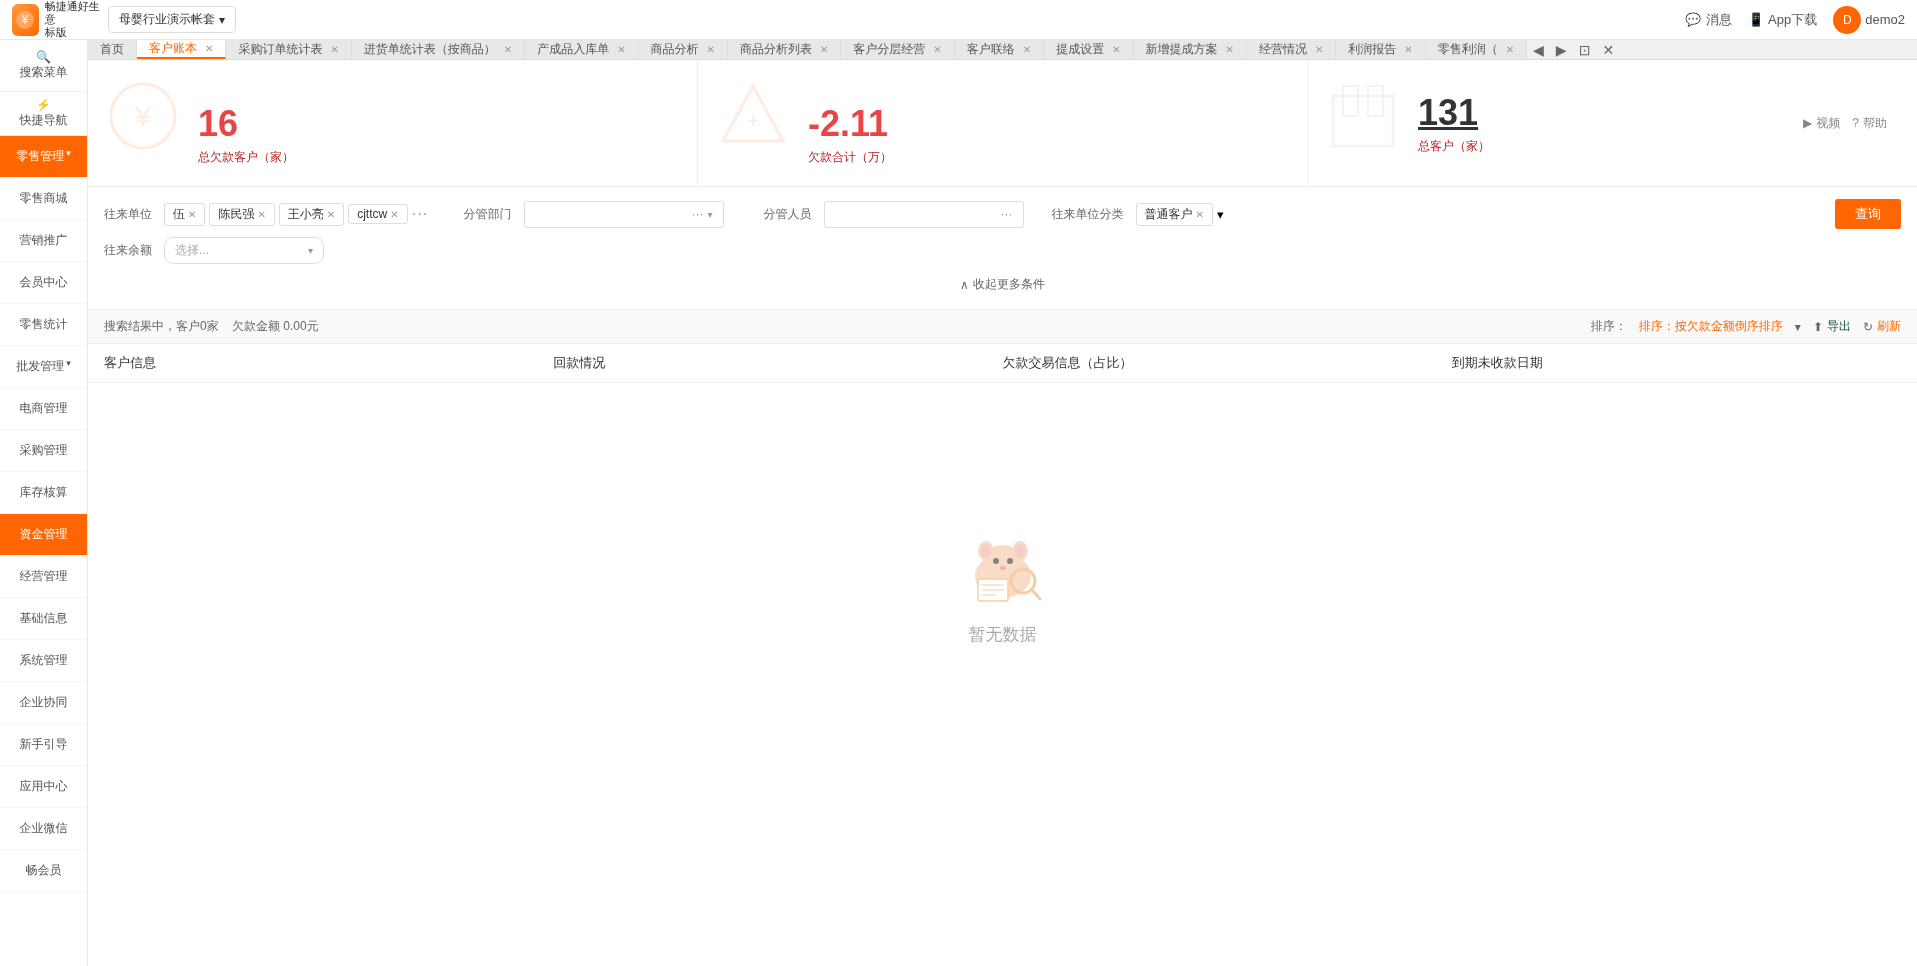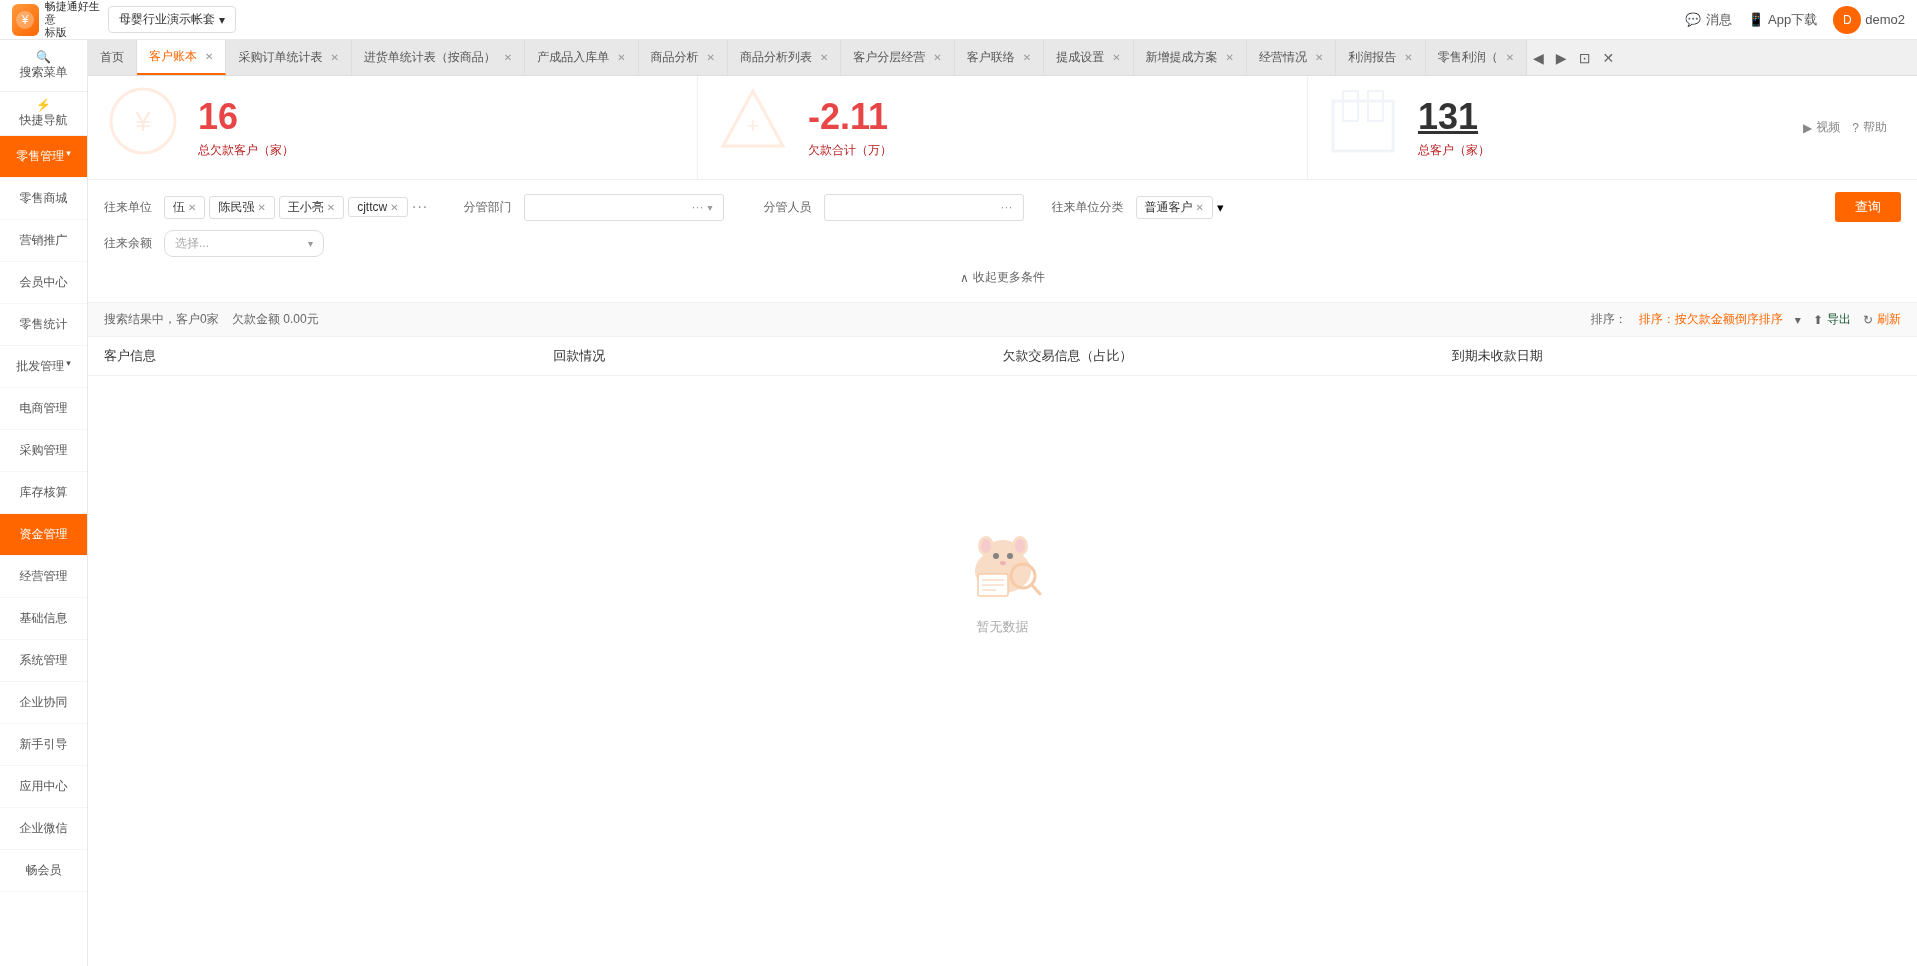--- a/index.html
+++ b/index.html
@@ -23,35 +23,35 @@
     .sidebar-search { padding: 10px 8px; border-bottom: 1px solid #f0f0f0; text-align: center; cursor: pointer; color: #555; font-size: 12px; }
     .sidebar-nav { padding: 6px 8px; text-align: center; cursor: pointer; color: #555; font-size: 12px; border-bottom: 1px solid #f0f0f0; }
     .sidebar-item { padding: 12px 4px; text-align: center; cursor: pointer; color: #555; font-size: 12px; border-bottom: 1px solid #f5f5f5; }
     .sidebar-item.active { background: #ff6600; color: white; }
     .sidebar-item-with-arrow { display: flex; justify-content: center; gap: 2px; }
 
     
     .content-area { flex: 1; display: flex; flex-direction: column; overflow: hidden; }
 
     
-    .tab-bar { background: #f0f0f0; display: flex; align-items: center; height: 36px; border-bottom: 1px solid #ddd; flex-shrink: 0; overflow: hidden; }
+    .tab-bar { background: #f0f0f0; display: flex; align-items: center; height: 20px; border-bottom: 1px solid #ddd; flex-shrink: 0; overflow: hidden; }
     .tab { display: flex; align-items: center; gap: 4px; padding: 0 12px; height: 100%; font-size: 12px; cursor: pointer; white-space: nowrap; border-right: 1px solid #ddd; color: #555; background: #e8e8e8; }
     .tab.active { background: #fff; color: #ff6600; border-bottom: 2px solid #ff6600; }
     .tab .close-btn { color: #999; font-size: 10px; cursor: pointer; margin-left: 4px; }
     .tab-scroll-btn { padding: 0 6px; cursor: pointer; color: #666; font-size: 14px; height: 100%; display: flex; align-items: center; }
 
     
     .page-content { flex: 1; overflow-y: auto; background: #fff; }
 
     
     .stats-row { display: flex; border-bottom: 1px solid #f0f0f0; background: #fff; }
     .stat-card { flex: 1; padding: 20px 30px; display: flex; align-items: center; gap: 20px; border-right: 1px solid #f0f0f0; position: relative; }
     .stat-card:last-child { border-right: none; }
     .stat-value { font-size: 36px; font-weight: bold; color: #333; }
-    .stat-value.red { color: #e84646; }
+    .stat-value.red { color: #e84646; margin-top: 23px; }
     .stat-label { font-size: 12px; color: #b91c1c; margin-top: 4px; }
     .stat-right { margin-left: auto; display: flex; align-items: center; gap: 12px; }
     .help-btn { font-size: 12px; color: #888; cursor: pointer; display: flex; align-items: center; gap: 4px; }
 
     
     .filter-area { padding: 12px 16px; background: #fff; border-bottom: 1px solid #f0f0f0; }
     .filter-row { display: flex; align-items: center; gap: 12px; margin-bottom: 8px; flex-wrap: wrap; }
     .filter-label { color: #666; font-size: 12px; white-space: nowrap; }
     .filter-tags { display: flex; align-items: center; gap: 4px; flex-wrap: wrap; }
     .filter-tag { display: flex; align-items: center; gap: 3px; padding: 2px 8px; border: 1px solid #ddd; border-radius: 3px; font-size: 12px; color: #333; background: #fff; }
@@ -64,21 +64,21 @@
     
     .result-bar { padding: 8px 16px; background: #f9f9f9; border-bottom: 1px solid #f0f0f0; display: flex; align-items: center; justify-content: space-between; font-size: 12px; color: #666; }
     .result-actions { display: flex; align-items: center; gap: 12px; }
     .result-action { display: flex; align-items: center; gap: 4px; cursor: pointer; color: #666; }
     .sort-select { display: flex; align-items: center; gap: 12px; cursor: pointer; }
 
     
     .table-container { background: #fff; }
     .table-header { display: grid; grid-template-columns: 2fr 2fr 2fr 2fr; padding: 10px 16px; border-bottom: 1px solid #f0f0f0; font-size: 13px; color: #333; font-weight: 500; }
     .table-body { min-height: 400px; display: flex; align-items: center; justify-content: center; flex-direction: column; padding: 60px 0; }
-    .empty-text { color: #aaa; font-size: 13px; margin-top: 12px; font-family: Liberation Serif, serif; }
+    .empty-text { color: #aaa; font-size: 17px; margin-top: 12px; font-family: Liberation Serif, serif; }
 
     
     .arrow-down { font-size: 10px; color: #999; }
   </style>
 </head>
 <body>
 
 <div class="top-bar">
   <div class="logo-area">
     <div class="logo-icon">

